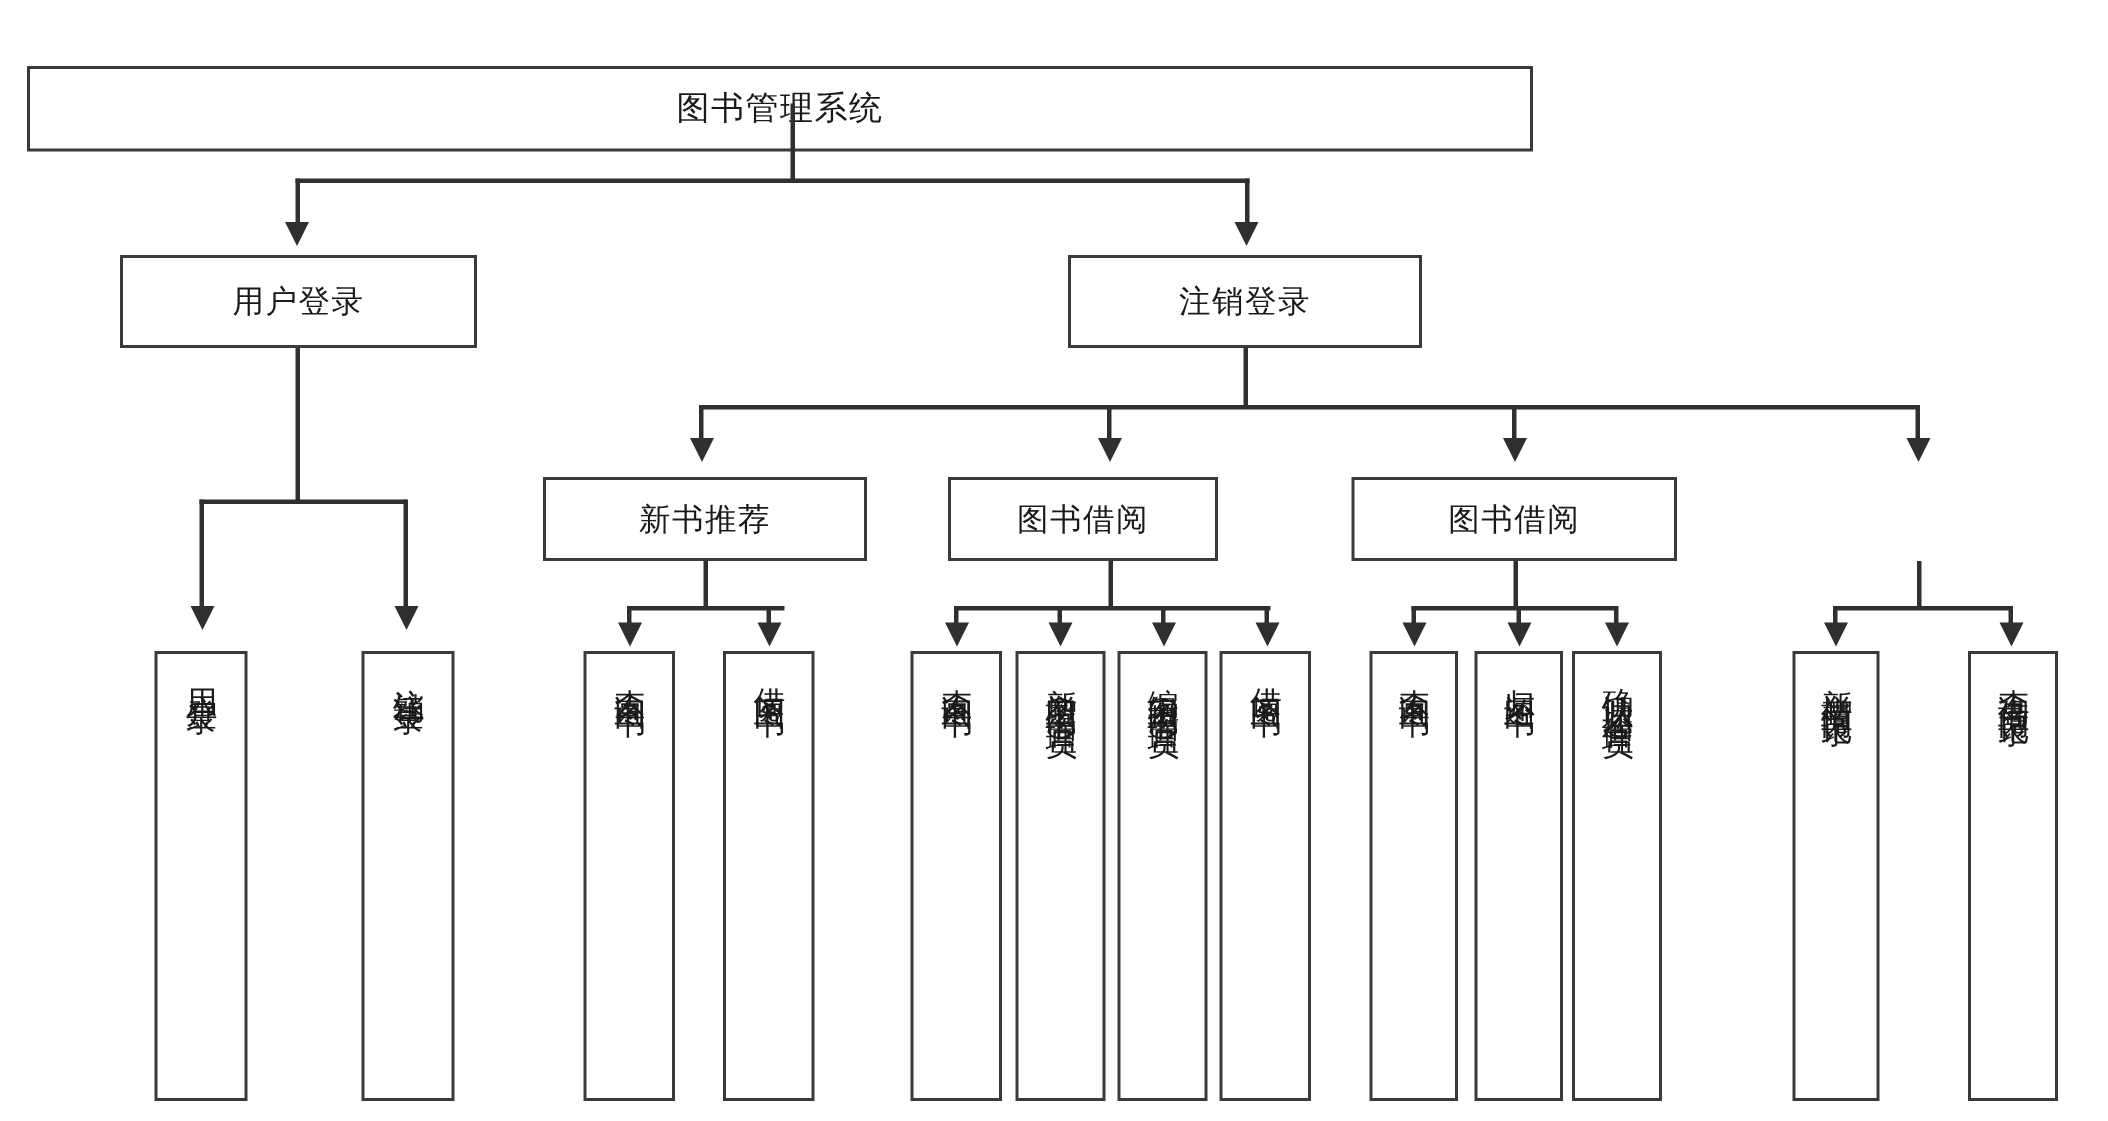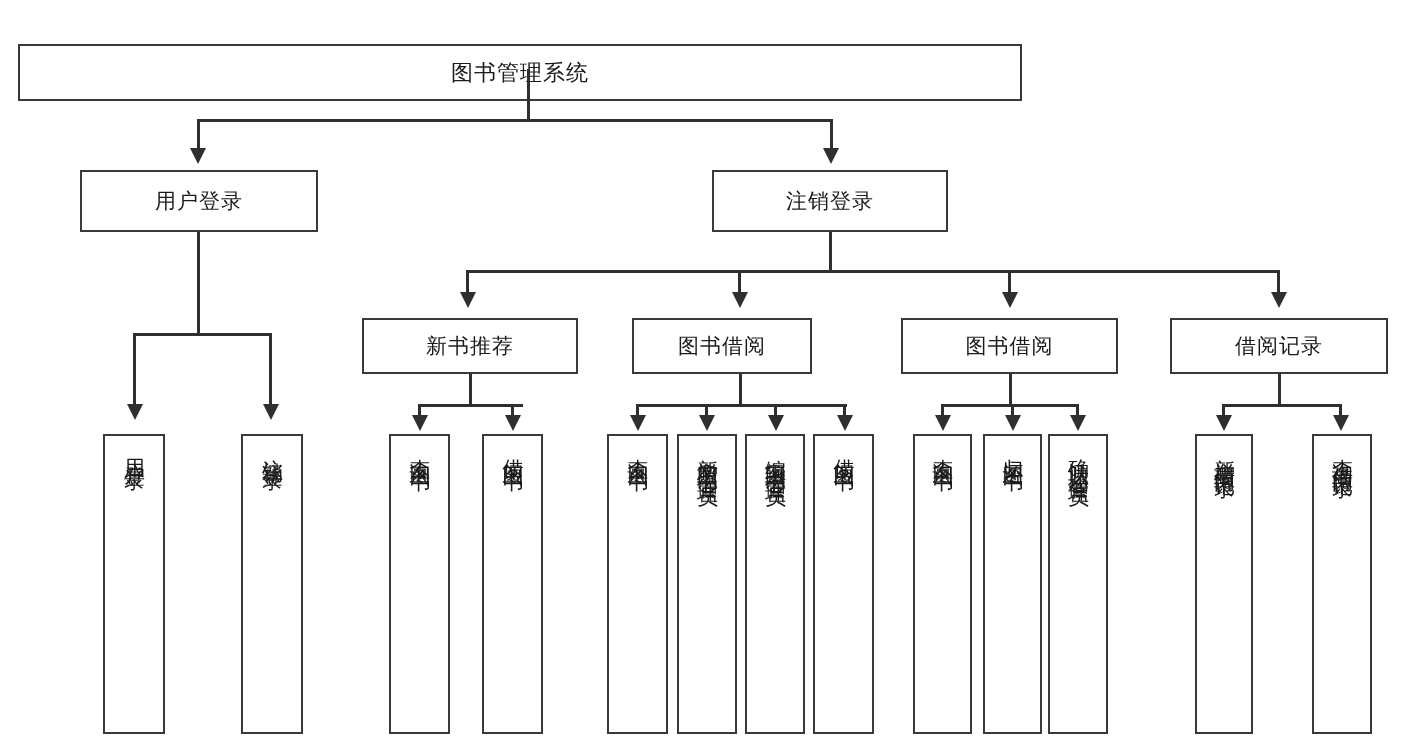--- a/index.html
+++ b/index.html
@@ -117,23 +117,20 @@
 
   <div class="node h" style="left:362px;top:318px;width:216px;height:56px;">
     <span>新书推荐</span>
   </div>
   <div class="node h" style="left:632px;top:318px;width:180px;height:56px;">
     <span>图书借阅</span>
   </div>
   <div class="node h" style="left:901px;top:318px;width:217px;height:56px;">
     <span>图书借阅</span>
   </div>
-  <div class="node h" style="left:1170px;top:318px;width:218px;height:56px;">
-    <span>借阅记录</span>
-  </div>
 
   <div class="vline" style="left:469px;top:374px;width:3px;height:32px;"></div>
   <div class="hline" style="left:418px;top:404px;width:105px;height:3px;"></div>
   <div class="vline" style="left:418px;top:404px;width:3px;height:14px;"></div>
   <div class="arrow" style="left:412px;top:415px;"></div>
   <div class="vline" style="left:511px;top:404px;width:3px;height:14px;"></div>
   <div class="arrow" style="left:505px;top:415px;"></div>
 
   <div class="vline" style="left:739px;top:374px;width:3px;height:32px;"></div>
   <div class="hline" style="left:636px;top:404px;width:211px;height:3px;"></div>

